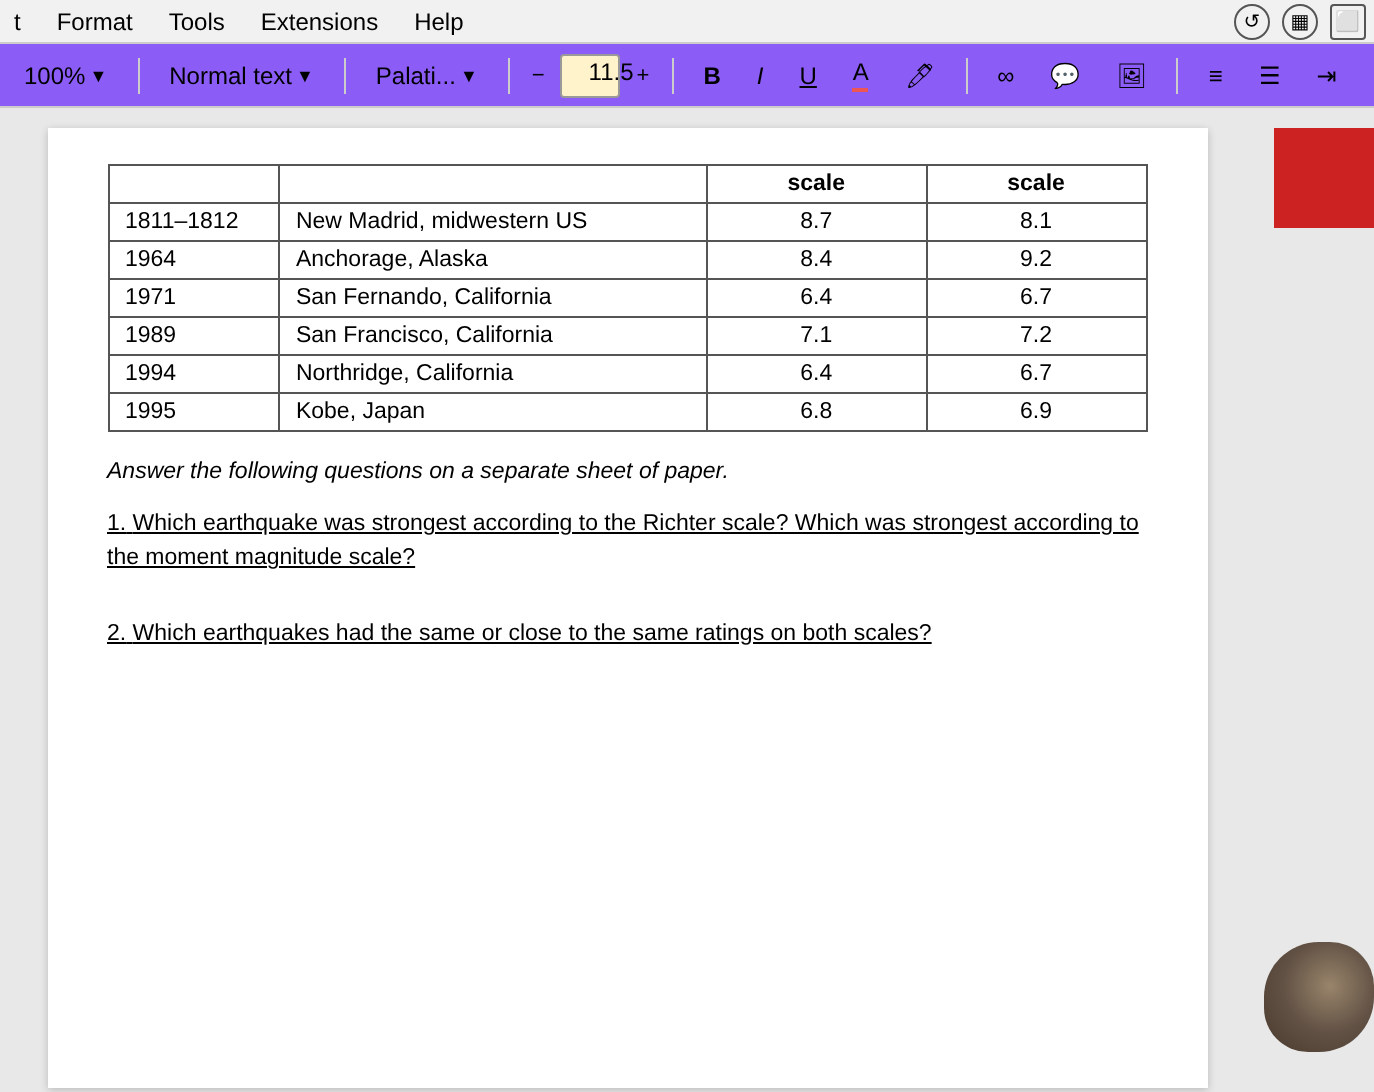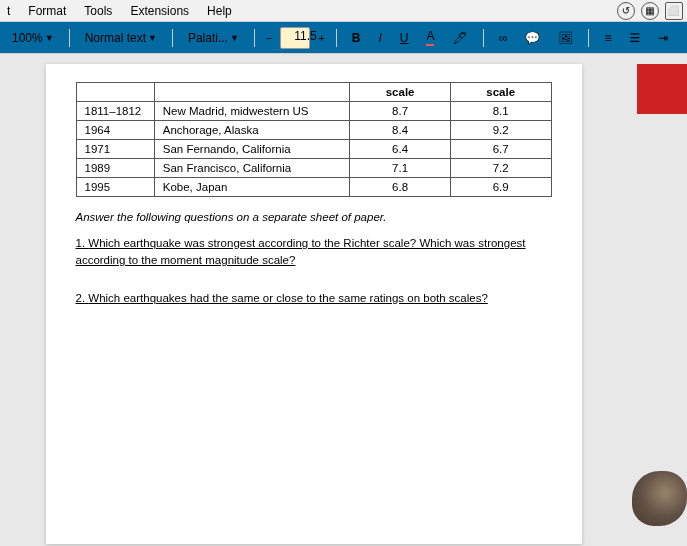--- a/index.html
+++ b/index.html
@@ -26,21 +26,21 @@
     .menu-item {
       cursor: pointer;
       padding: 1px 3px;
       white-space: nowrap;
     }
 
     
     .toolbar {
       display: flex;
       align-items: center;
-      background: #0369a1;
+      background: #8b5cf6;
       border-bottom: 1px solid #ccc;
       padding: 3px 6px;
       height: 32px;
       gap: 6px;
       font-size: 12px;
     }
     .toolbar-group {
       display: flex;
       align-items: center;
       gap: 3px;
@@ -88,21 +88,21 @@
     
     .page-wrapper {
       flex: 1;
       display: flex;
       justify-content: center;
       padding: 10px;
       overflow-y: auto;
     }
     .page {
       background: white;
-      width: 536px;
+      width: 580px;
       min-height: 480px;
       padding: 18px 30px;
       box-shadow: 0 1px 4px rgba(0,0,0,0.2);
       font-size: 12px;
     }
 
     
     .earthquake-table {
       border-collapse: collapse;
       width: 100%;
@@ -288,20 +288,26 @@
       <td class="num">6.4</td>
       <td class="num">6.7</td>
     </tr>
             <tr>
       <td>1989</td>
       <td>San Francisco, California</td>
       <td class="num">7.1</td>
       <td class="num">7.2</td>
     </tr>
             <tr>
+      <td>1994</td>
+      <td>Northridge, California</td>
+      <td class="num">6.4</td>
+      <td class="num">6.7</td>
+    </tr>
+            <tr>
       <td>1995</td>
       <td>Kobe, Japan</td>
       <td class="num">6.8</td>
       <td class="num">6.9</td>
     </tr>
           </tbody>
       </table>
 
       <p class="instruction-text">Answer the following questions on a separate sheet of paper.</p>
 

